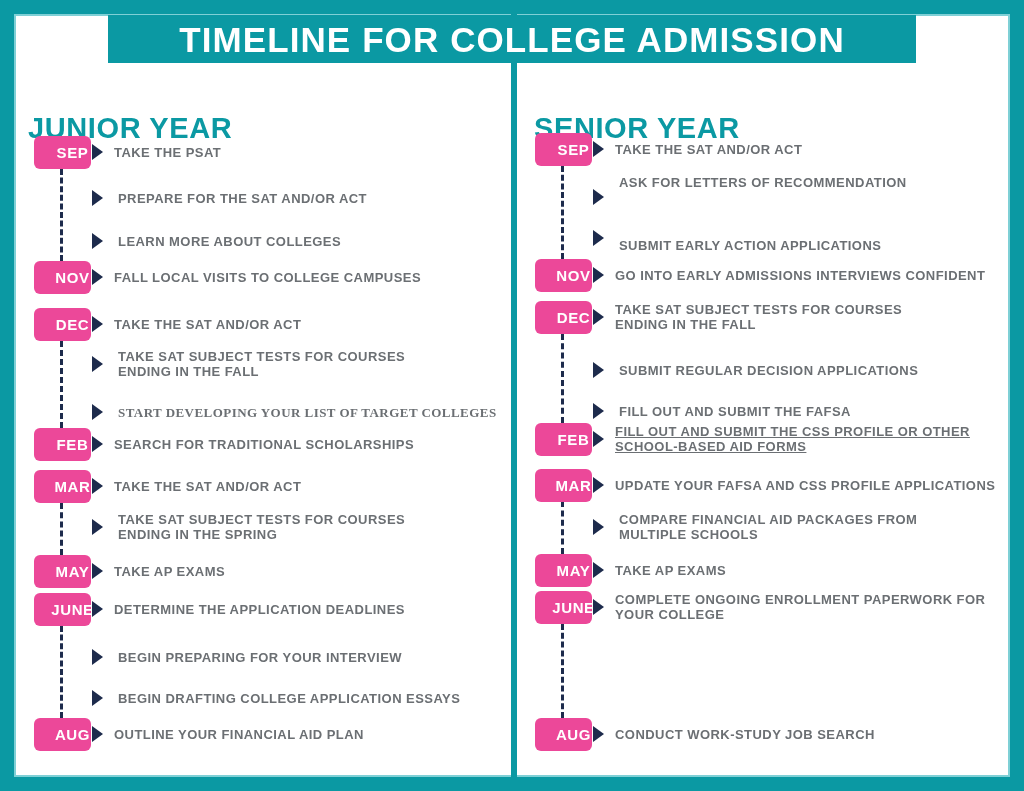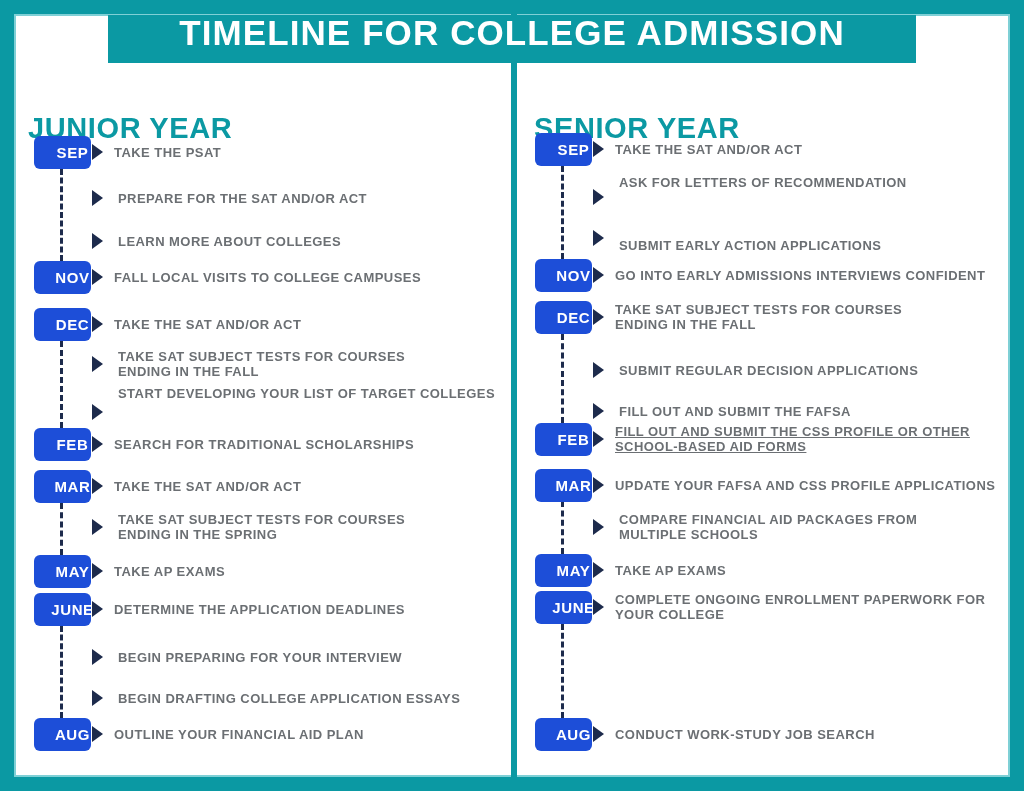--- a/index.html
+++ b/index.html
@@ -33,21 +33,21 @@
   .divider{
     position:absolute;left:511px;top:14px;
     width:6px;height:763px;
     background:#0b99a3;
   }
   
   .title-bar{
     position:absolute;left:108px;top:15px;
     width:808px;height:48px;
     background:#0b99a3;
-    display:flex;align-items:flex-start;justify-content:center;
+    display:flex;align-items:center;justify-content:center;
   }
   .title-bar .title-text{
     color:#ffffff;
     font-size:35px;
     font-weight:bold;
     letter-spacing:1.1px;
     line-height:1;
     white-space:nowrap;
     font-family:"Liberation Sans", sans-serif;
   }
@@ -71,21 +71,21 @@
   .dash{
     position:absolute;
     width:3px;
     border-left:3px dashed #1d2b4c;
     box-sizing:border-box;
   }
   
   .badge{
     position:absolute;
     width:57px;height:33px;
-    background:#1d4ed8;
+    background:#ec4899;
     border-radius:6px;
     color:#ffffff;
     font-size:15px;
     font-weight:bold;
     letter-spacing:0.6px;
     display:flex;align-items:center;justify-content:center;
     box-sizing:border-box;
     padding-left:20px;
   }
   
@@ -140,21 +140,21 @@
       <div class="badge" style="left: 20px; top: 261px;">NOV</div>
       <div class="arrow" style="left: 78px; top: 269px;"></div>
       <div class="task" style="left: 100px; top: 270px;">FALL LOCAL VISITS TO COLLEGE CAMPUSES</div>
       <div class="badge" style="left: 20px; top: 308px;">DEC</div>
       <div class="arrow" style="left: 78px; top: 316px;"></div>
       <div class="task" style="left: 100px; top: 317px;">TAKE THE SAT AND/OR ACT</div>
       <div class="arrow" style="left: 78px; top: 356px;"></div>
       <div class="task" style="left: 104px; top: 349px;">TAKE SAT SUBJECT TESTS FOR COURSES
 ENDING IN THE FALL</div>
       <div class="arrow" style="left: 78px; top: 404px;"></div>
-      <div class="task" style="left: 104px; top: 386px;">START DEVELOPING YOUR LIST OF TARGET COLLEGES</div>
+      <div class="task" style="left: 104px; top: 405px; font-family: Liberation Serif, serif;">START DEVELOPING YOUR LIST OF TARGET COLLEGES</div>
       <div class="badge" style="left: 20px; top: 428px;">FEB</div>
       <div class="arrow" style="left: 78px; top: 436px;"></div>
       <div class="task" style="left: 100px; top: 437px;">SEARCH FOR TRADITIONAL SCHOLARSHIPS</div>
       <div class="badge" style="left: 20px; top: 470px;">MAR</div>
       <div class="arrow" style="left: 78px; top: 478px;"></div>
       <div class="task" style="left: 100px; top: 479px;">TAKE THE SAT AND/OR ACT</div>
       <div class="arrow" style="left: 78px; top: 519px;"></div>
       <div class="task" style="left: 104px; top: 512px;">TAKE SAT SUBJECT TESTS FOR COURSES
 ENDING IN THE SPRING</div>
       <div class="badge" style="left: 20px; top: 555px;">MAY</div>

